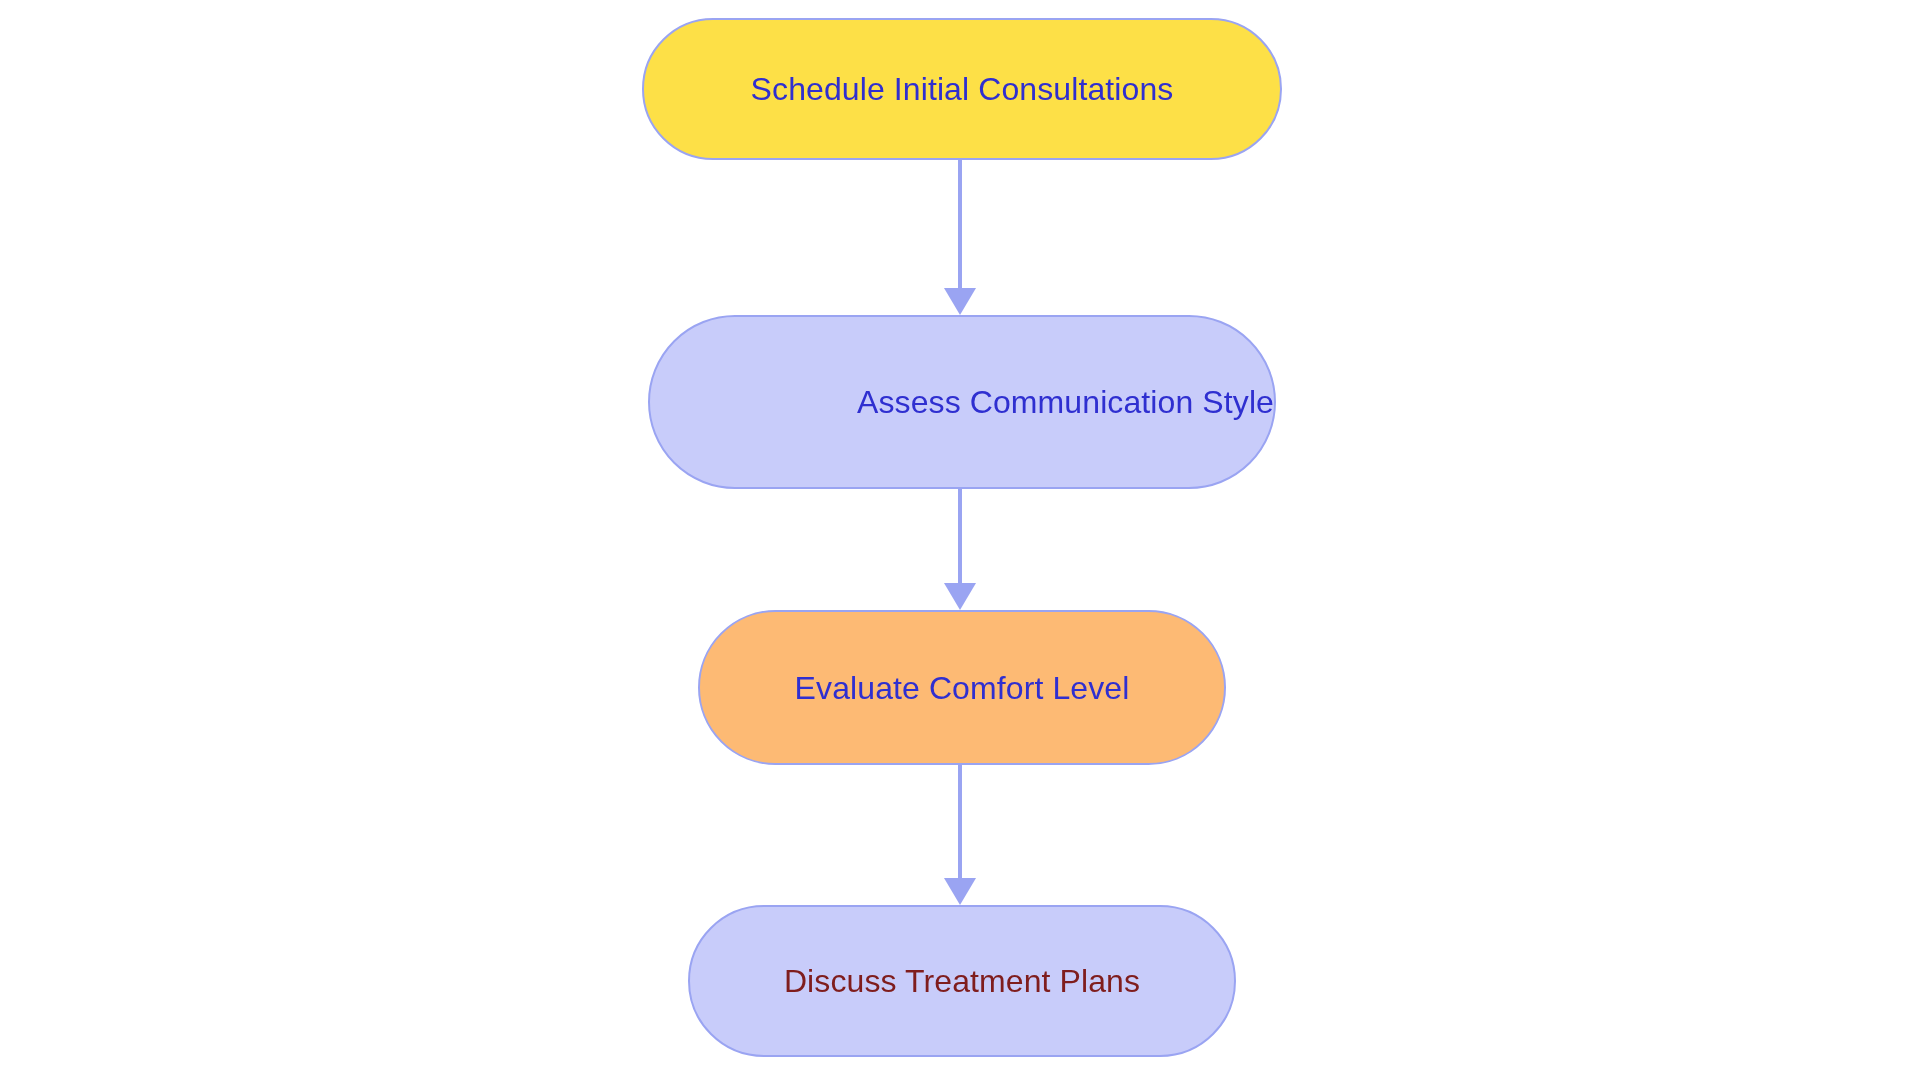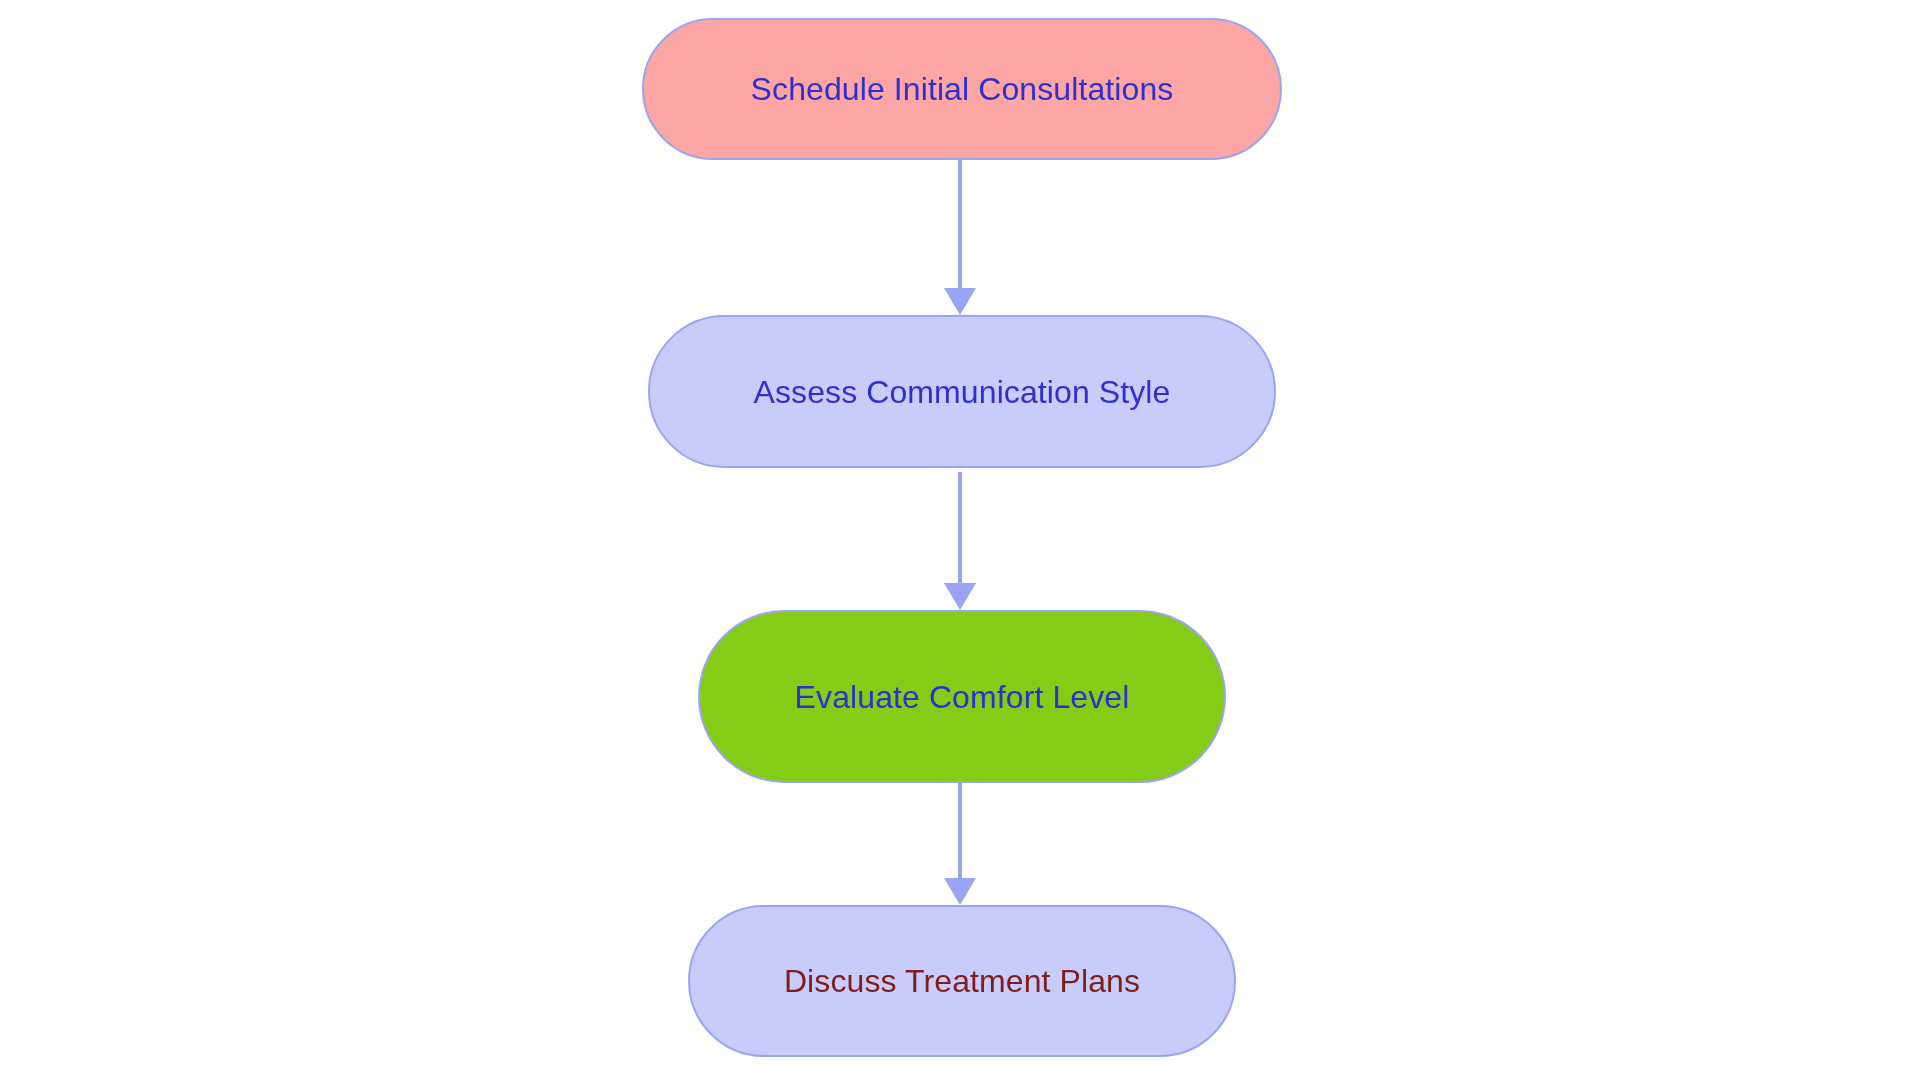--- a/index.html
+++ b/index.html
@@ -71,29 +71,29 @@
     </svg>
   </div>
 
   <div class="flow-edge" id="edge-3-el" style="left: 944px; top: 765px; width: 32px; height: 140px;">
     <svg width="32" height="140" viewBox="0 0 32 140">
       <line x1="16" y1="0" x2="16" y2="116" stroke="#9aa4f2" stroke-width="4"></line>
       <polygon points="0,113 32,113 16,140" fill="#9aa4f2"></polygon>
     </svg>
   </div>
 
-  <div class="flow-node" id="node-1-el" style="left: 642px; top: 18px; width: 640px; height: 142px; background: #fca5a5; border-color: rgb(154, 164, 242); color: rgb(47, 47, 208);">
+  <div class="flow-node" id="node-1-el" style="left: 642px; top: 18px; width: 640px; height: 142px; background: #fde047; border-color: rgb(154, 164, 242); color: rgb(47, 47, 208);">
     <span class="node-label">Schedule Initial Consultations</span>
   </div>
 
-  <div class="flow-node" id="node-2-el" style="left: 648px; top: 315px; width: 628px; height: 153px; background: rgb(200, 204, 250); border-color: rgb(154, 164, 242); color: rgb(47, 47, 208);">
+  <div class="flow-node" id="node-2-el" style="left: 648px; top: 315px; width: 628px; height: 174px; background: rgb(200, 204, 250); border-color: rgb(154, 164, 242); color: rgb(47, 47, 208); justify-content: flex-end;">
     <span class="node-label">Assess Communication Style</span>
   </div>
 
-  <div class="flow-node" id="node-3-el" style="left: 698px; top: 610px; width: 528px; height: 173px; background: #84cc16; border-color: rgb(154, 164, 242); color: rgb(47, 47, 208);">
+  <div class="flow-node" id="node-3-el" style="left: 698px; top: 610px; width: 528px; height: 155px; background: #fdba74; border-color: rgb(154, 164, 242); color: rgb(47, 47, 208);">
     <span class="node-label">Evaluate Comfort Level</span>
   </div>
 
   <div class="flow-node" id="node-4-el" style="left: 688px; top: 905px; width: 548px; height: 152px; background: rgb(200, 204, 250); border-color: rgb(154, 164, 242); color: #7f1d1d;">
     <span class="node-label">Discuss Treatment Plans</span>
   </div>
 
 </div>
 
 </body></html>

